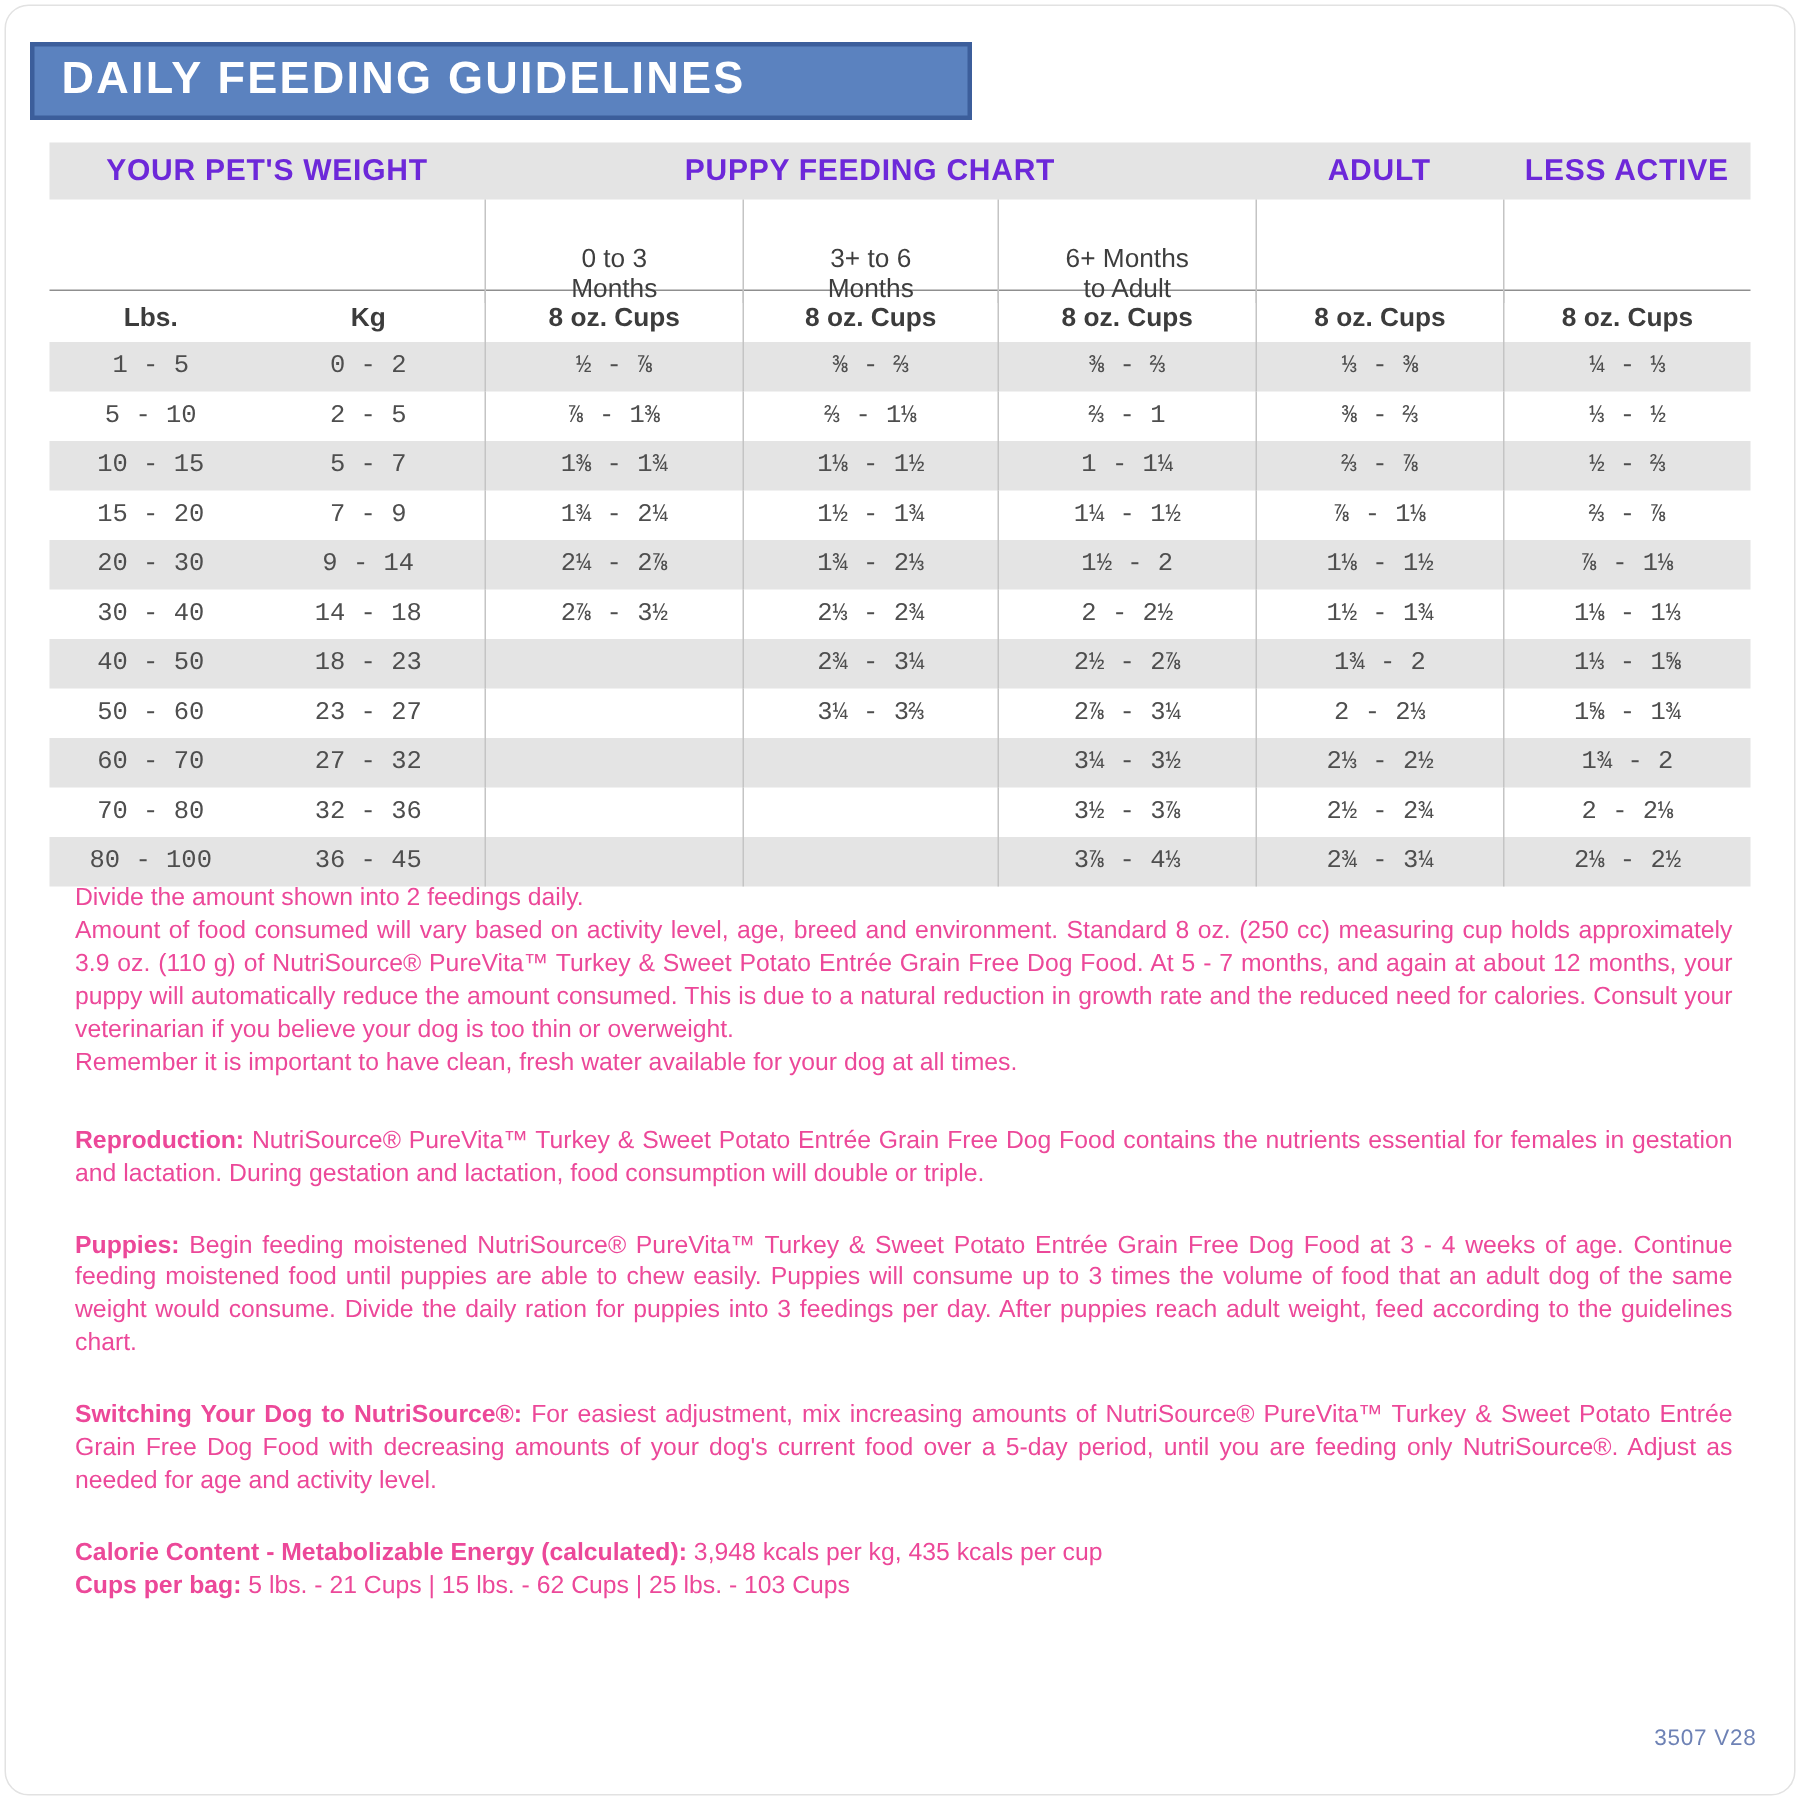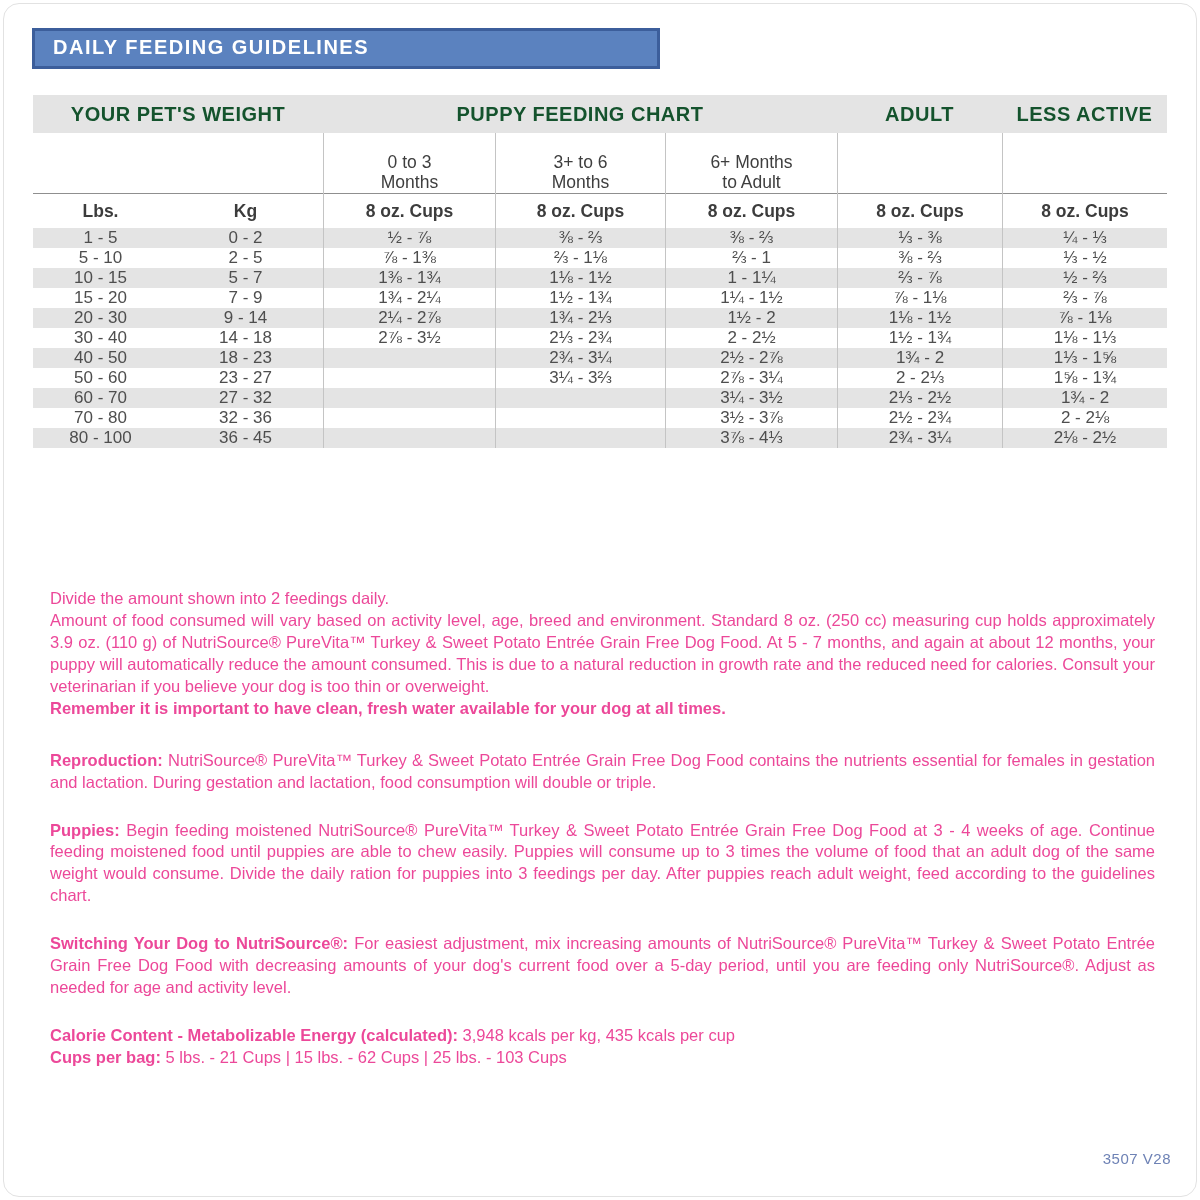--- a/index.html
+++ b/index.html
@@ -7,54 +7,54 @@
     width:1200px; height:1200px; position:relative; overflow:hidden;
     font-family:"Liberation Sans","DejaVu Sans",sans-serif;
     color:#3a3a3a;
   }
   .frame {
     position:absolute; inset:3px; border:1px solid #e2e2e2; border-radius:16px;
     pointer-events:none;
   }
   
   .title-bar {
-    position:absolute; left:32px; top:28px; width:590px;
+    position:absolute; left:20px; top:28px; width:590px;
     background:var(--accent-blue,#5b82bf); border:3px solid var(--accent-blue-border,#3c5e9b);
-    color:#ffffff; font-weight:bold; font-size:20px; letter-spacing:1.5px;
+    color:#ffffff; font-weight:bold; font-size:30px; letter-spacing:1.5px;
     padding:5px 14px 7px 18px;
   }
   
   .tbl { position:absolute; left:33px; top:95px; width:1134px; }
   .grid-head {
     display:grid; grid-template-columns:290px 514px 165px 165px;
     background:var(--stripe-gray,#e4e4e4); height:38px; align-items:center;
   }
   .grid-head > div {
-    text-align:center; font-weight:bold; font-size:20px; color:#14532d; letter-spacing:.5px;
+    text-align:center; font-weight:bold; font-size:20px; color:#6d28d9; letter-spacing:.5px;
   }
   .grid7 { display:grid; grid-template-columns:135px 155px 172px 170px 172px 165px 165px; }
   .months-row { height:60px; }
   .months-row > div {
     text-align:center; font-size:17.5px; color:#3e3e3e; line-height:1.15; padding-top:9px;
   }
   .units-row { height:34px; border-top:1px solid #8f8f8f; align-items:center;font-weight:bold; }
   .units-row > div { text-align:center; font-size:17.5px; color:#3c3c3c; }
-  .data-row { height:20px; align-items:center; }
+  .data-row { height:33px; align-items:center;font-family:Liberation Mono, monospace; }
   .data-row > div { text-align:center; font-size:17px; color:#4e4e4e; }
   .data-row.striped { background:var(--stripe-gray,#e4e4e4); }
   .vline { border-left:1px solid #c4c4c4; height:100%; display:flex; align-items:center; justify-content:center; }
-  .months-row .vline { align-items:center; }
+  .months-row .vline { align-items:flex-end; }
   
   .text-area {
     position:absolute; left:50px; top:588px; width:1105px;
     font-size:16.5px; line-height:1.33; color:#ec4899;
   }
   .text-area p { margin:0; }
   .just { text-align:justify; }
-  .bold { font-weight:bold; }
+  .bold { font-weight:normal; }
   .gap-md { height:26px; }
   .gap-lg { height:30px; }
   .sec-label { font-weight:bold; }
   .footer-code {
     position:absolute; right:29px; bottom:33px;
     color:var(--code-blue,#6e82b5); font-size:15px; letter-spacing:.5px;
   }
 </style>
 </head>
 <body>

